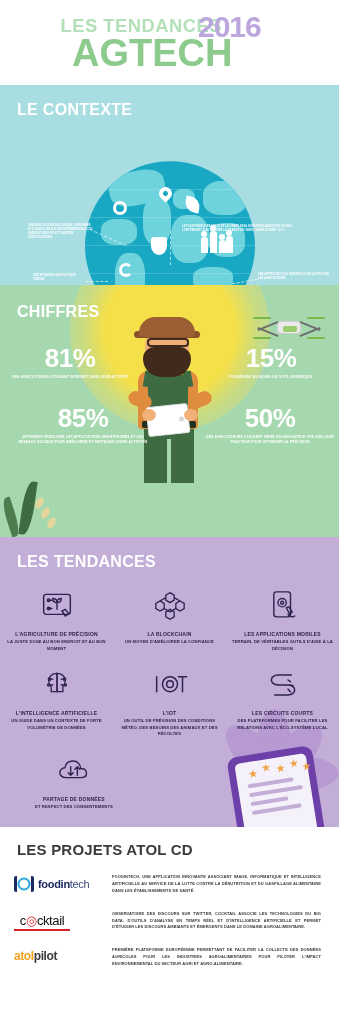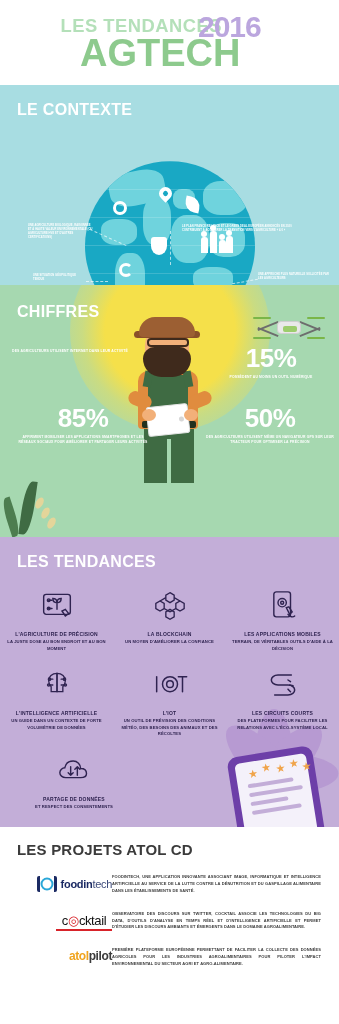--- a/index.html
+++ b/index.html
@@ -22,21 +22,21 @@
     font-size:18px; font-weight:bold; letter-spacing:0.5px;
     color:#b4e0b9; font-family:"Liberation Sans", sans-serif;
     transform:scaleX(1.02);
   }
   .year-2023 {
     position:absolute; left:136px; top:-2px;
     font-size:30px; font-weight:bold; letter-spacing:-1px;
     color:#bba6de;
   }
   .agtech {
-    position:absolute; left:18px; top:20px;
+    position:absolute; left:10px; top:20px;
     font-size:38px; font-weight:bold; letter-spacing:0px;
     color:#8dca8d;
   }
 
   
   .sec-title {
     font-size:16px; font-weight:bold; color:#ffffff;
     letter-spacing:0.3px;
   }
 
@@ -236,21 +236,21 @@
   .trow.single { justify-content:flex-start; padding-left:22px; }
 
   
   .projets { position:relative; background:#ffffff; height:213px; padding-top:14px; }
   .projets .p-title {
     font-size:15px; font-weight:bold; color:#3b3b3b; margin-left:17px; letter-spacing:0.2px;
   }
   .prow { display:flex; align-items:flex-start; padding:0 14px; margin-top:16px; }
   .prow .logo-box {
     width:98px; flex:0 0 98px; display:flex; align-items:center;
-    justify-content:flex-end; padding-top:2px;
+    justify-content:flex-start; padding-top:2px;
   }
   .prow .pdesc {
     flex:1; font-size:4px; line-height:1.72; color:#3b3b3b; font-weight:bold;
     letter-spacing:0.08px; text-align:justify; padding-right:4px;
   }
   .logo-fit { display:flex; align-items:center; gap:4px; }
   .logo-fit .mark {
     width:20px; height:16px; border-radius:2px; position:relative;
     border-left:3px solid #1b2a63; border-right:3px solid #1b2a63;
   }
@@ -379,20 +379,21 @@
       <div class="f-beard"></div>
         <div class="f-glass"></div>
       <div class="f-hat2"></div>
         <div class="f-hat"></div>
       <div class="f-tablet"></div>
       <div class="f-handL"></div>
         <div class="f-handR"></div>
     </div>
 
     <div class="stat st-81">
+      <div class="num">81%</div>
       <div class="cap">DES AGRICULTEURS UTILISENT INTERNET DANS LEUR ACTIVITÉ</div>
     </div>
     <div class="stat st-75">
       <div class="num">15%</div>
       <div class="cap">POSSÈDENT AU MOINS UN OUTIL NUMÉRIQUE</div>
     </div>
     <div class="stat st-85">
       <div class="num">85%</div>
       <div class="cap">AFFIRMENT MOBILISER LES APPLICATIONS SMARTPHONES ET LES RÉSEAUX SOCIAUX POUR AMÉLIORER ET PARTAGER LEURS ACTIVITÉS</div>
     </div>

